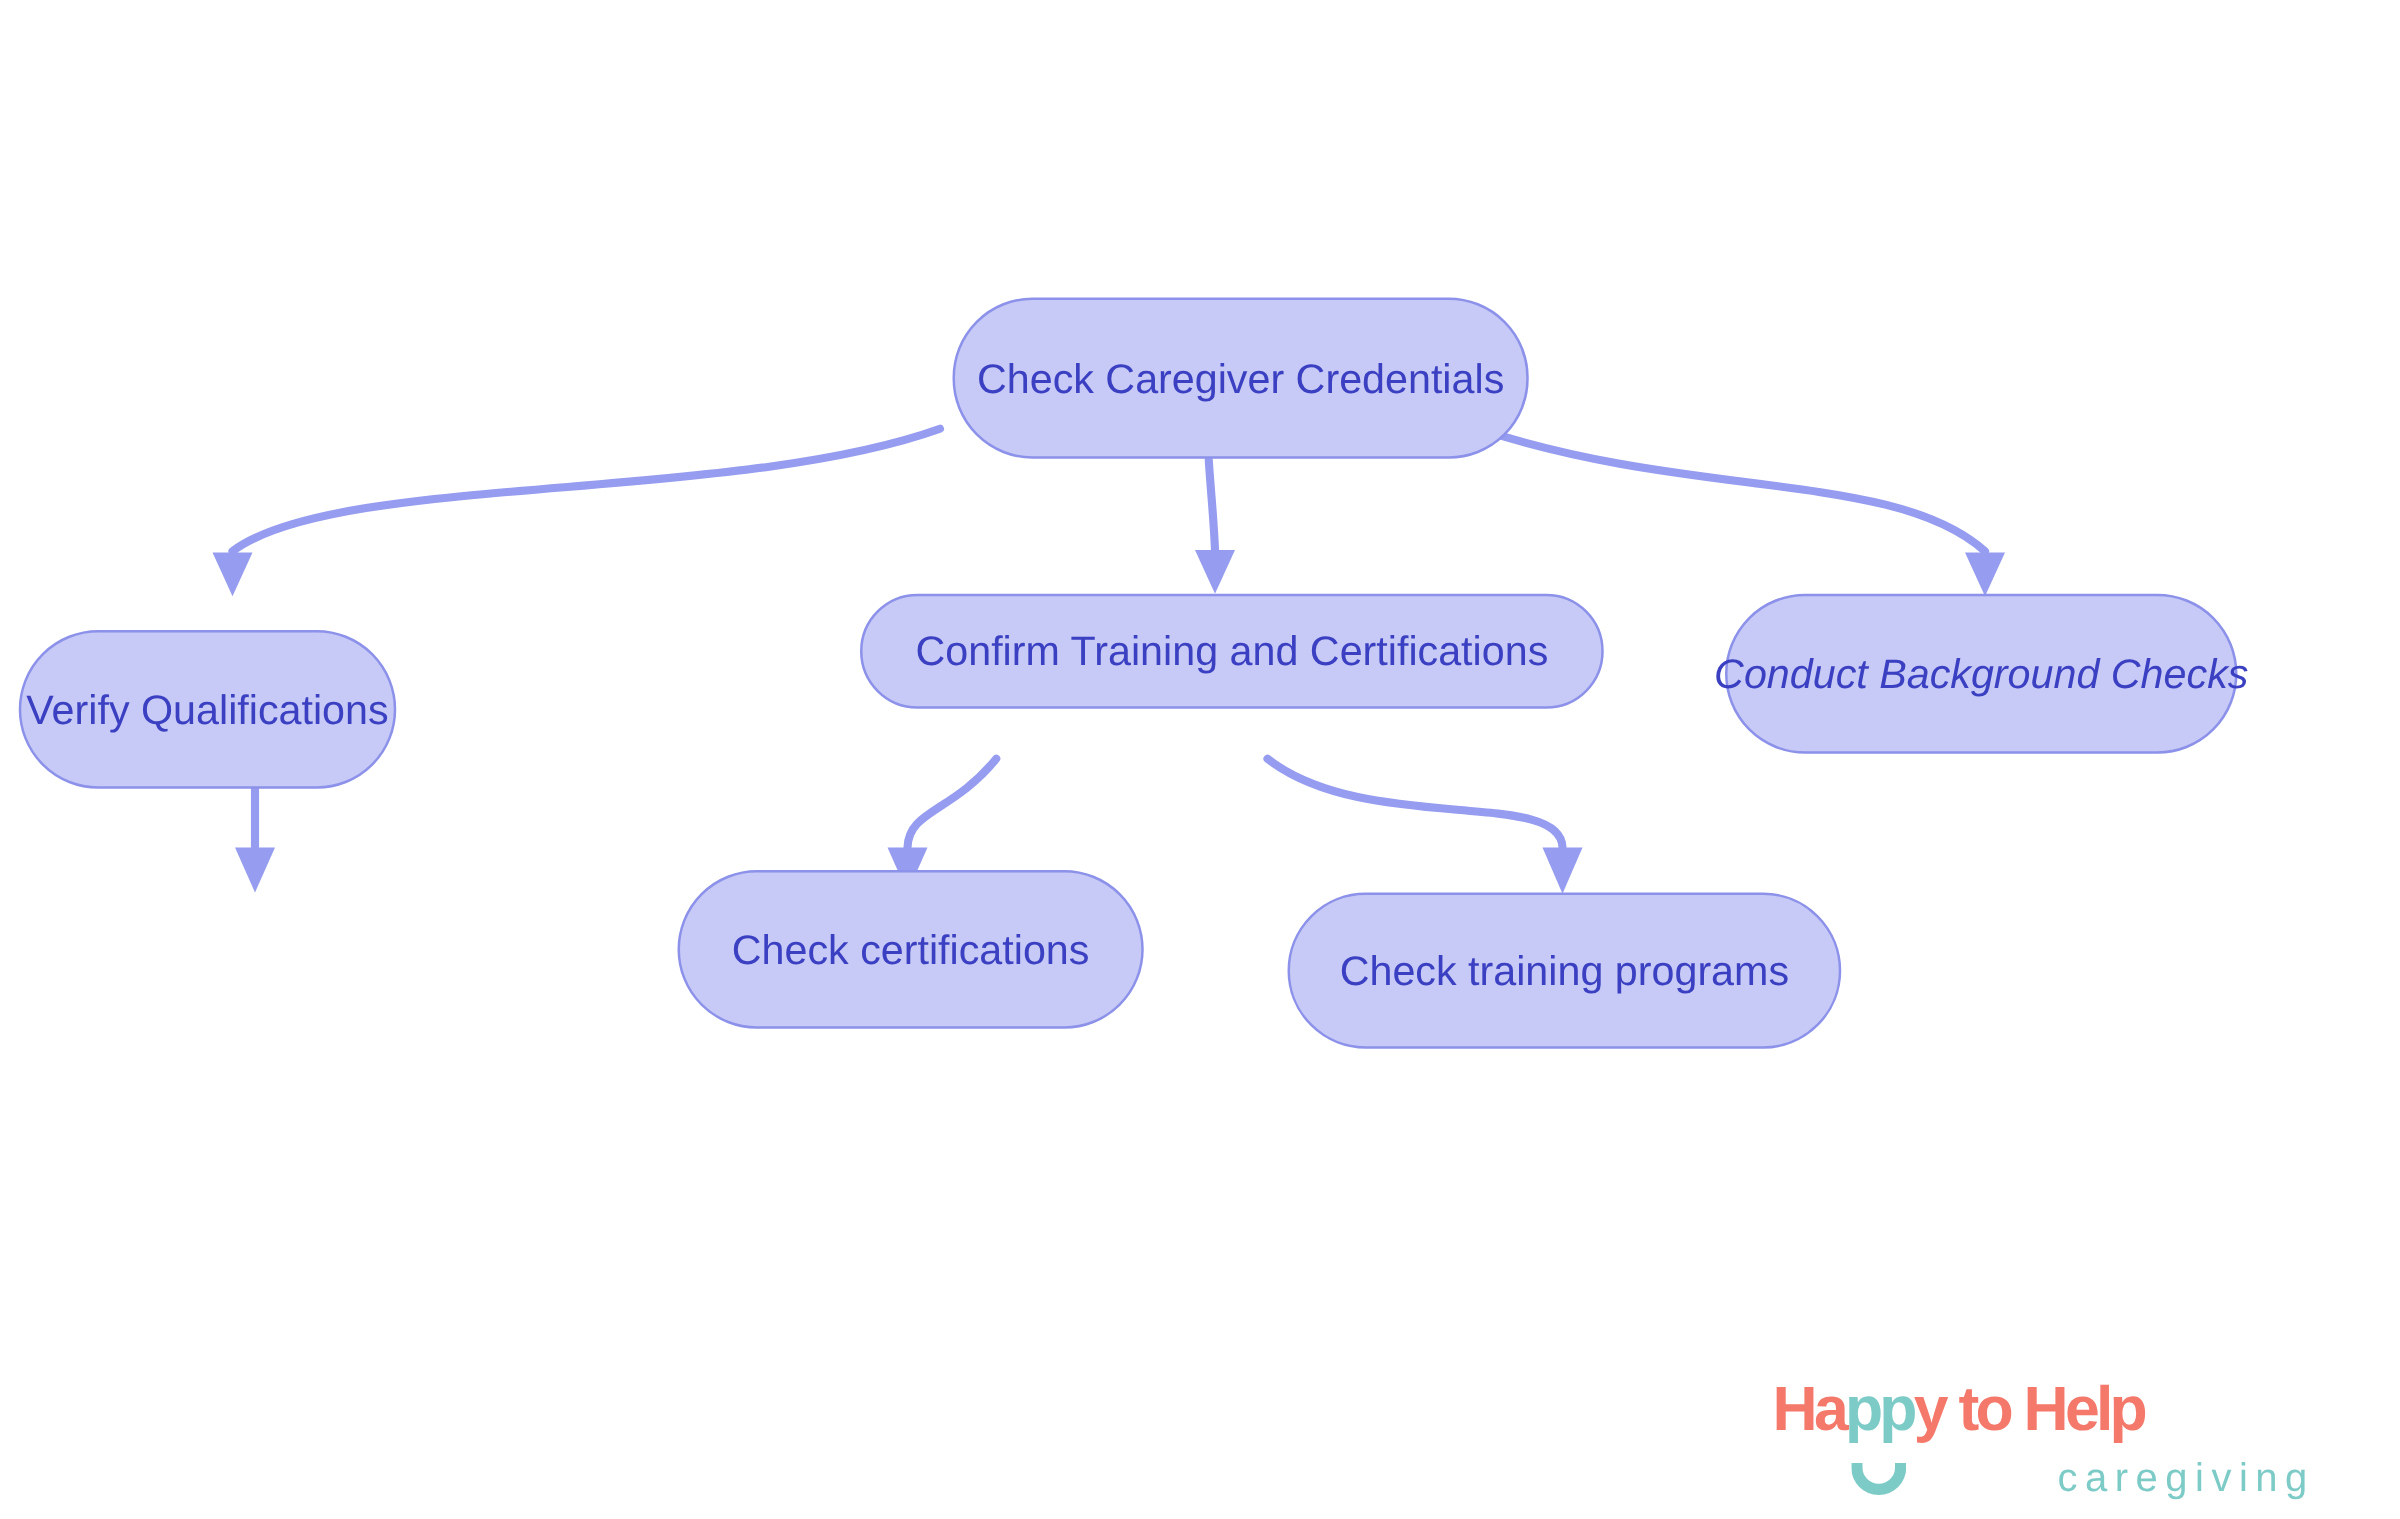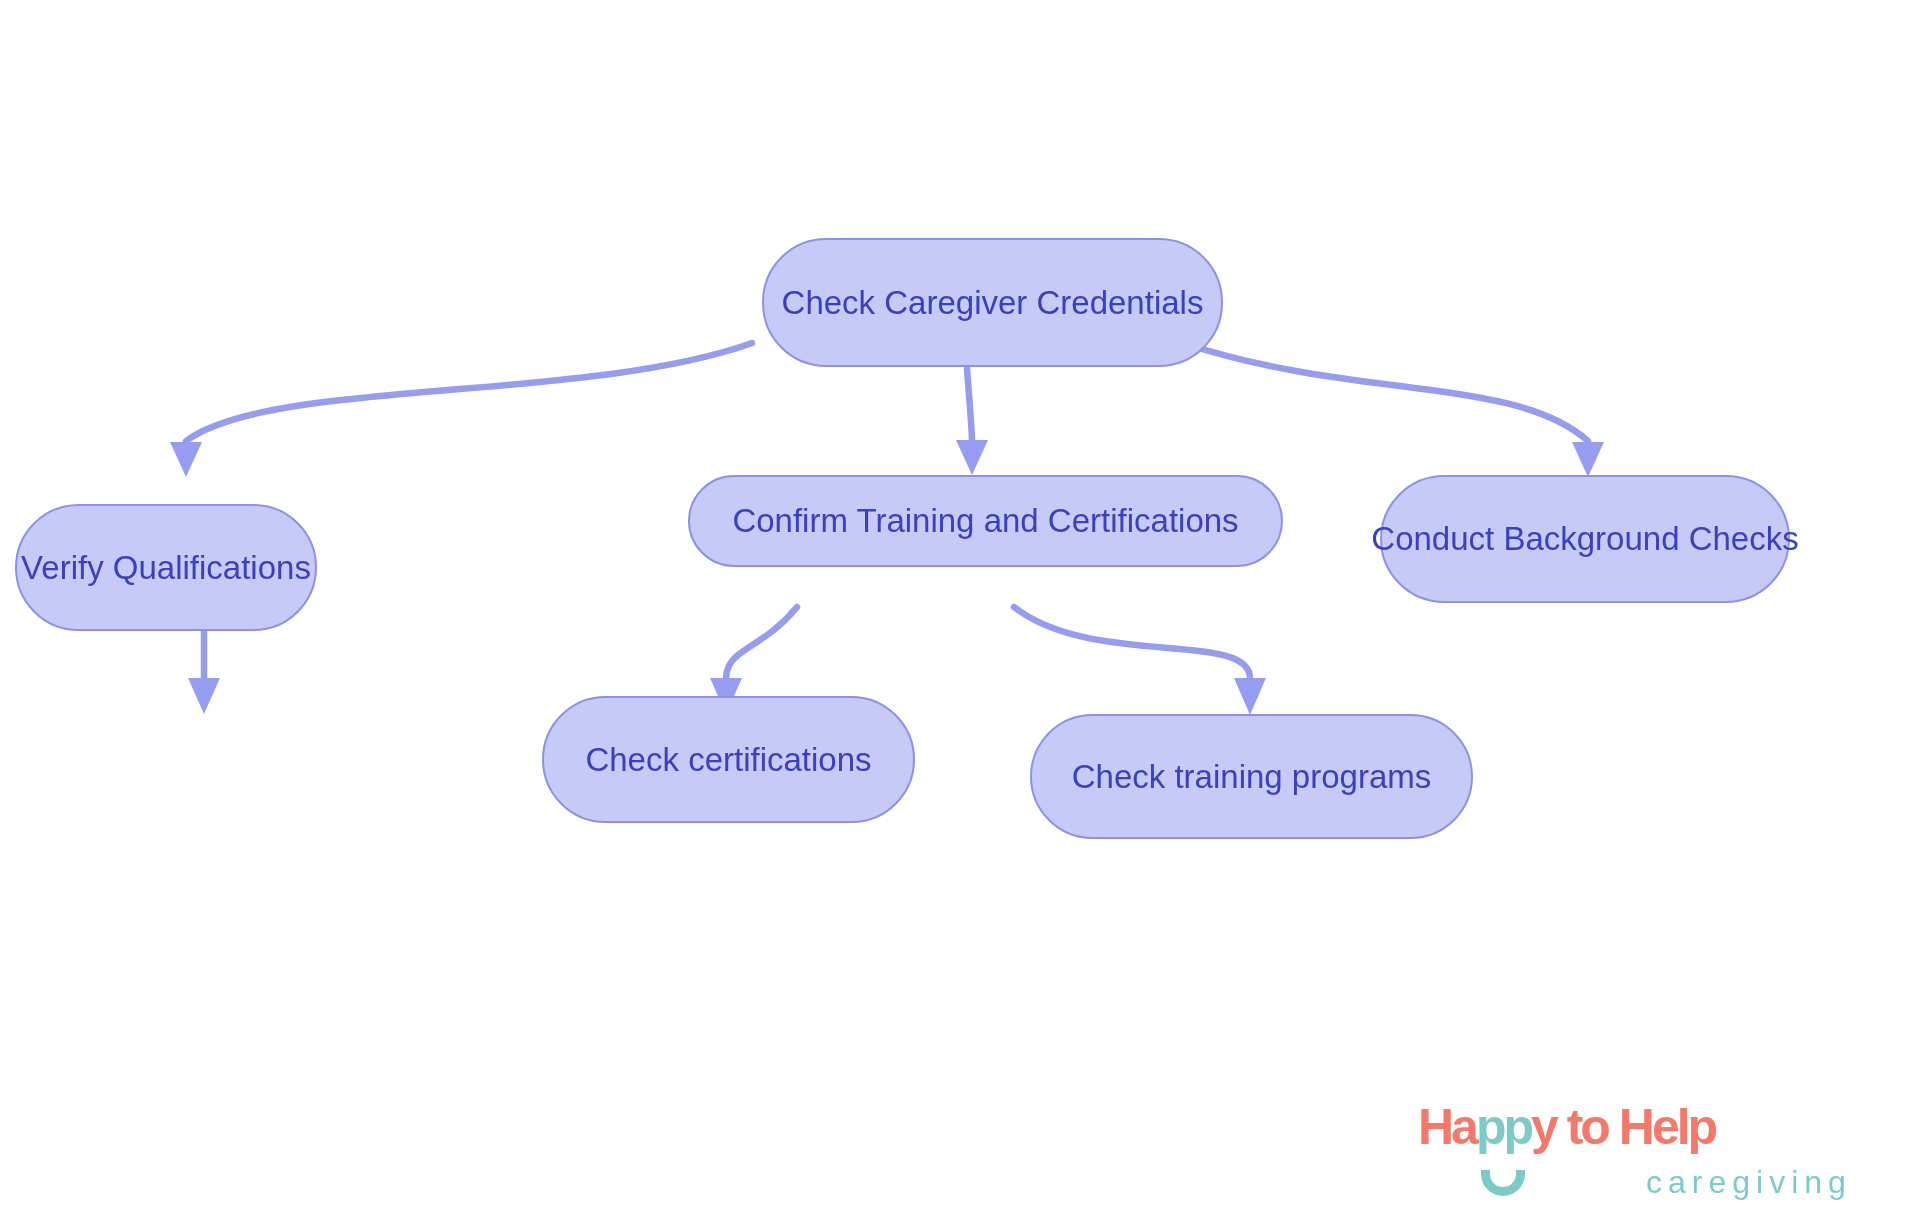--- a/index.html
+++ b/index.html
@@ -29,21 +29,21 @@
     border-radius:64px;
     color:var(--node-text);
     font-size:33px;
     text-align:center;
     line-height:1.15;
     white-space:nowrap;
   }
   .n-root         {left:762px;  top:238px; width:461px; height:129px;}
   .n-verify       {left:15px;   top:476px; width:302px; height:127px;margin-top:28px;}
   .n-confirm      {left:688px;  top:475px; width:595px; height:92px;}
-  .n-background   {left:1380px; top:475px; width:410px; height:128px;}
+  .n-background   {left:1380px; top:475px; width:410px; height:128px;font-style:italic;}
   .n-licenses     {left:52px;   top:713px; width:305px; height:126px;}
   .n-certs        {left:542px;  top:696px; width:373px; height:127px;}
   .n-training     {left:1030px; top:714px; width:443px; height:125px;justify-content:center;}
 
   .logo{
     position:absolute;left:1418px;top:1102px;width:470px;height:115px;
   }
   .logo .wordmark{
     margin:0;
     font-size:50px;

